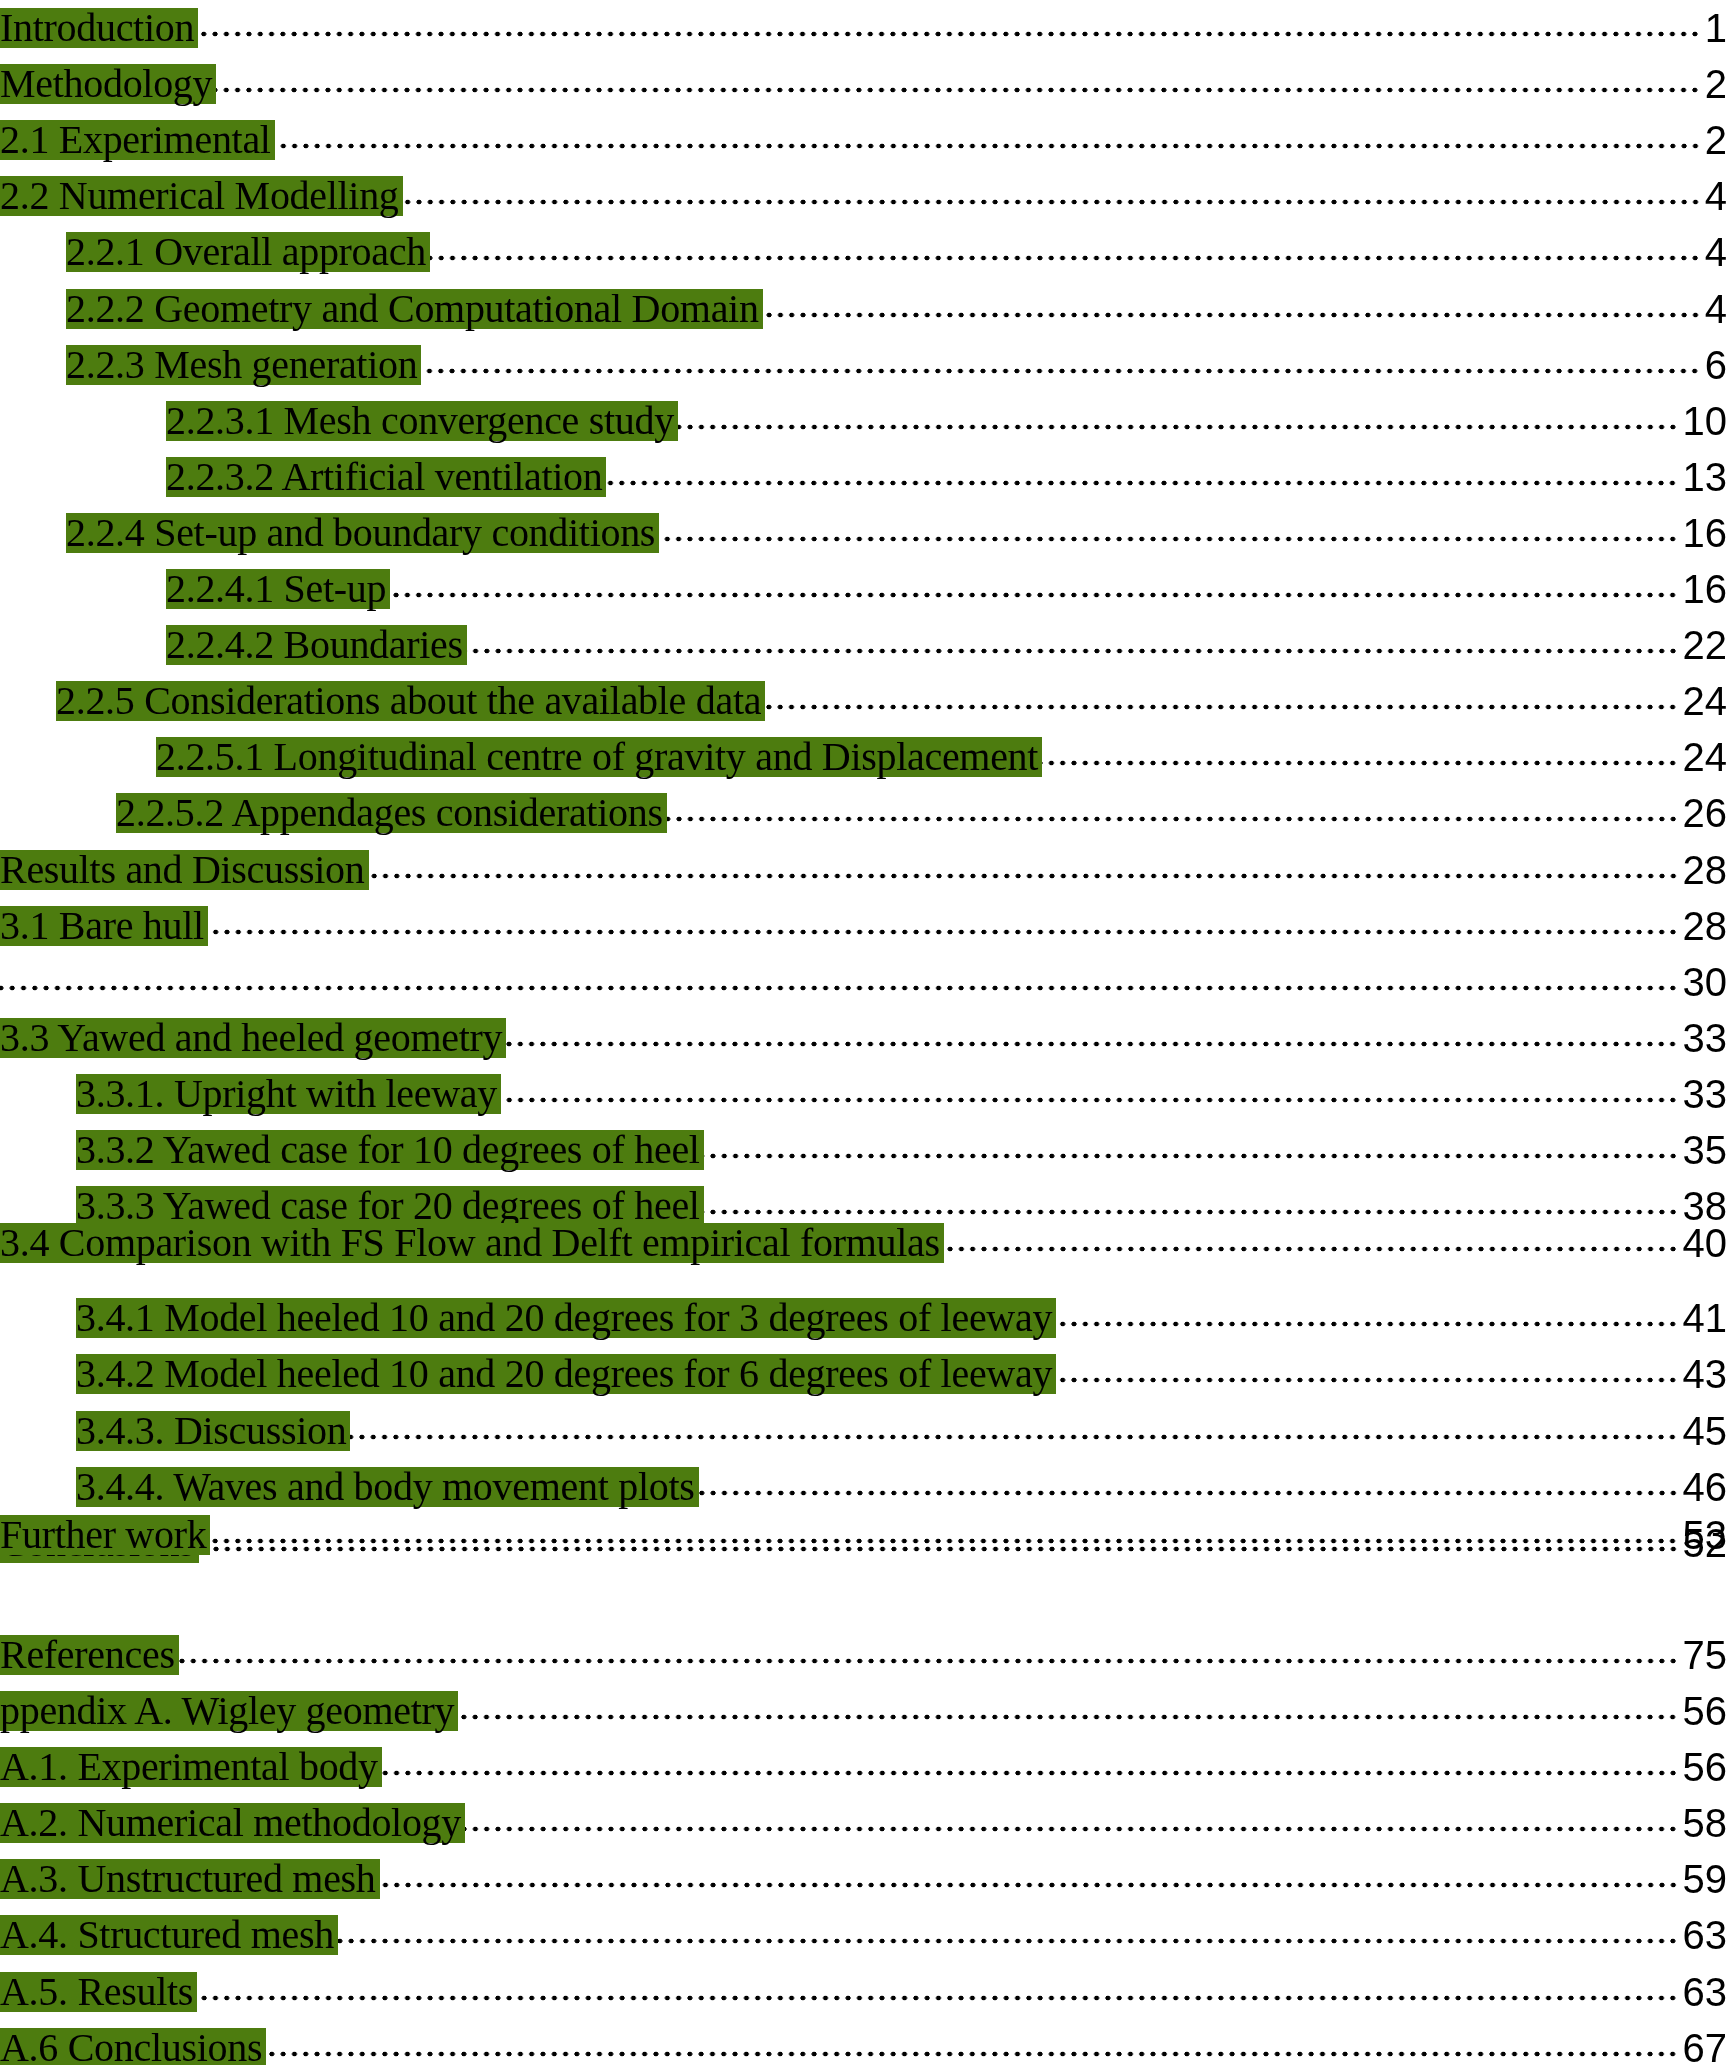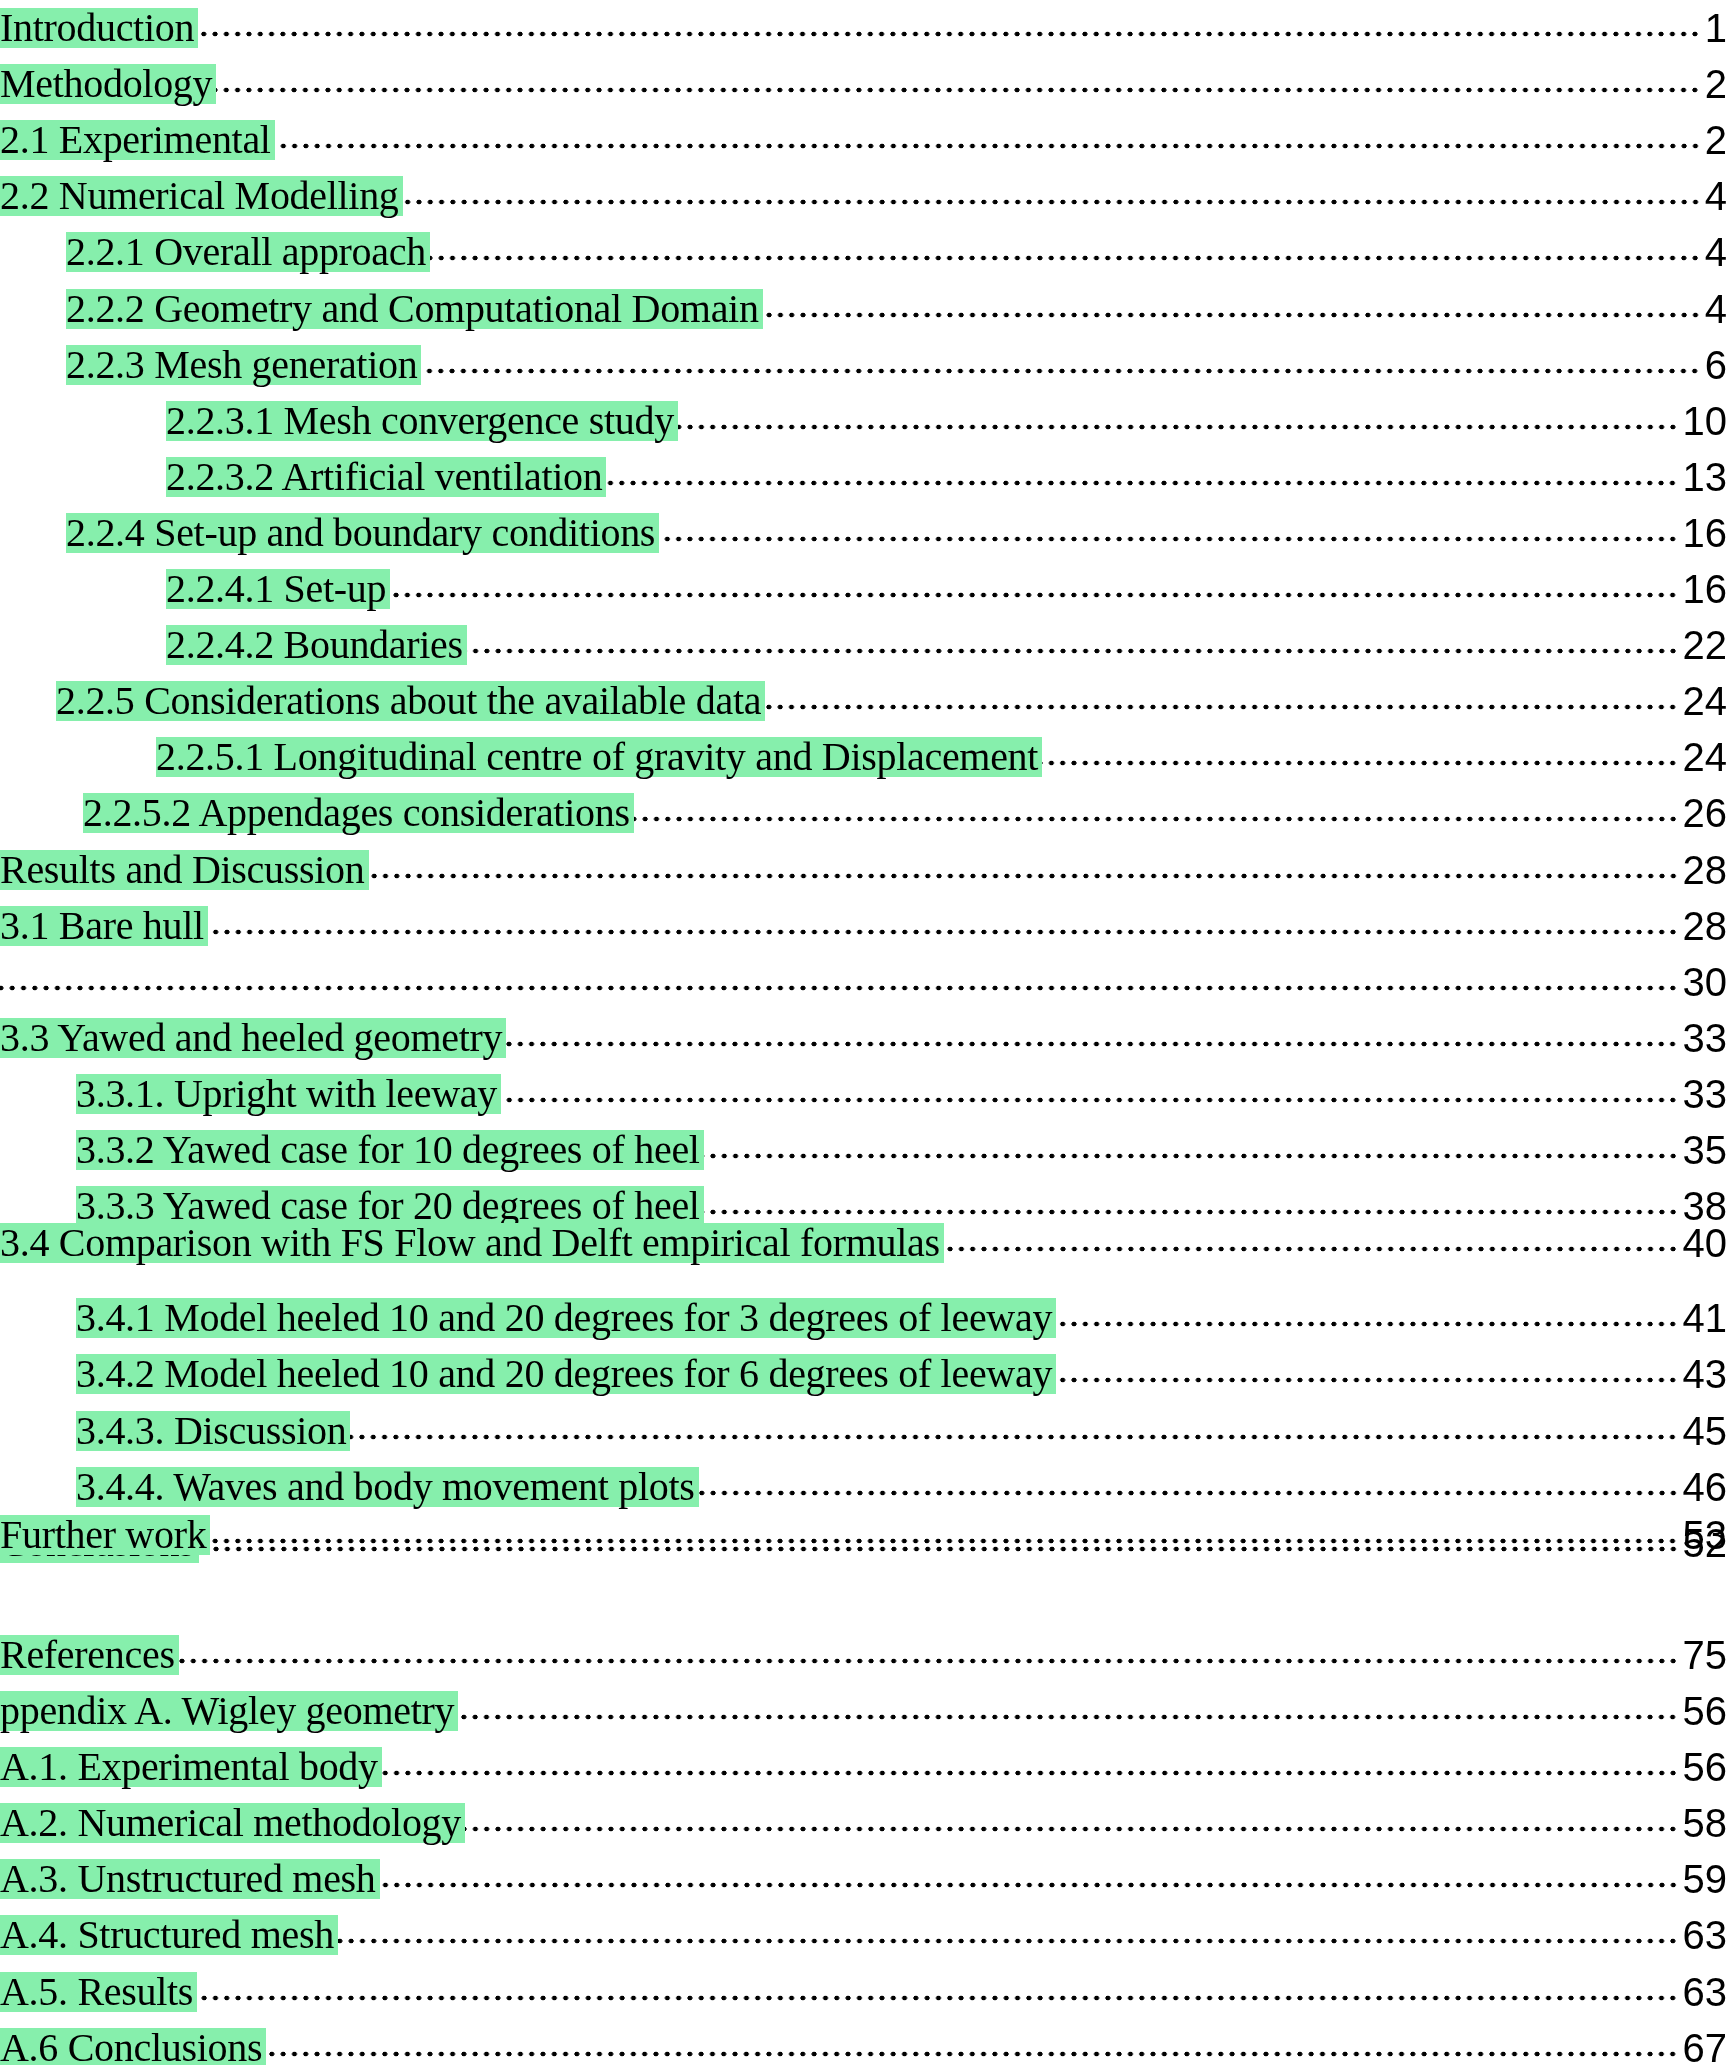--- a/index.html
+++ b/index.html
@@ -28,21 +28,21 @@
     height: 56px;
     display: flex;
     align-items: flex-end;
     font-size: 40px;
     line-height: 1;
     white-space: nowrap;
   }
   .toc-title {
     flex: 0 0 auto;
     padding-right: 4px;
-    background: #86efac;
+    background: #4d7c0f;
     letter-spacing: -0.3px;
   }
   .toc-leader {
     flex: 1 1 auto;
     height: 10px;
     margin-bottom: 9px;
     background-image: radial-gradient(circle, #000 2.3px, transparent 2.6px);
     background-size: 11.3px 10px;
     background-repeat: repeat-x;
     background-position: right center;
@@ -125,21 +125,21 @@
       <span class="toc-title" style="margin-left: 56px;">2.2.5 Considerations about the available data</span>
       <span class="toc-leader"></span>
       <span class="toc-page">24</span>
     </div>
     <div class="toc-row" style="top: 721.3px;">
       <span class="toc-title" style="margin-left: 156px;">2.2.5.1 Longitudinal centre of gravity and Displacement</span>
       <span class="toc-leader"></span>
       <span class="toc-page">24</span>
     </div>
     <div class="toc-row" style="top: 777.4px;">
-      <span class="toc-title" style="margin-left: 83px;">2.2.5.2 Appendages considerations</span>
+      <span class="toc-title" style="margin-left: 116px;">2.2.5.2 Appendages considerations</span>
       <span class="toc-leader"></span>
       <span class="toc-page">26</span>
     </div>
     <div class="toc-row" style="top: 833.5px;">
       <span class="toc-title" style="margin-left: 0px;">Results and Discussion</span>
       <span class="toc-leader"></span>
       <span class="toc-page">28</span>
     </div>
     <div class="toc-row" style="top: 889.6px;">
       <span class="toc-title" style="margin-left: 0px;">3.1 Bare hull</span>

